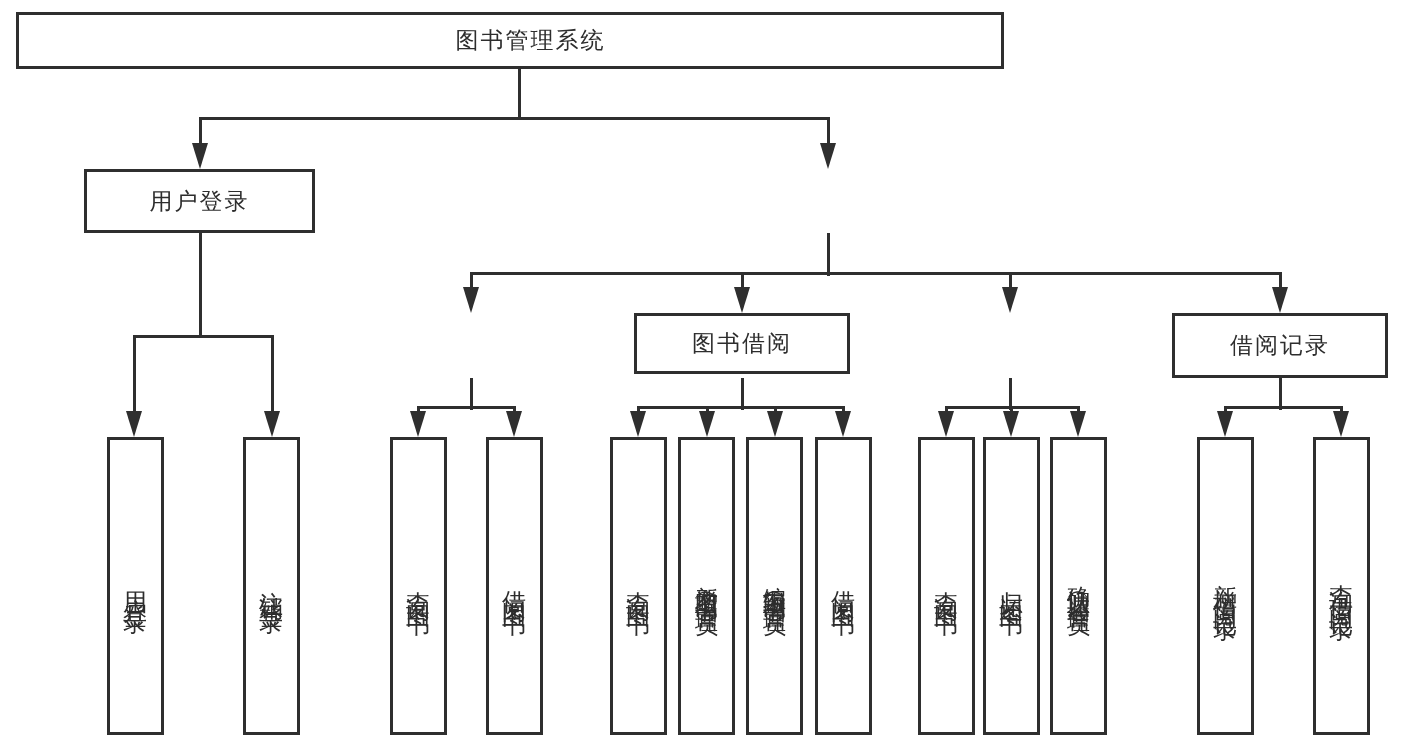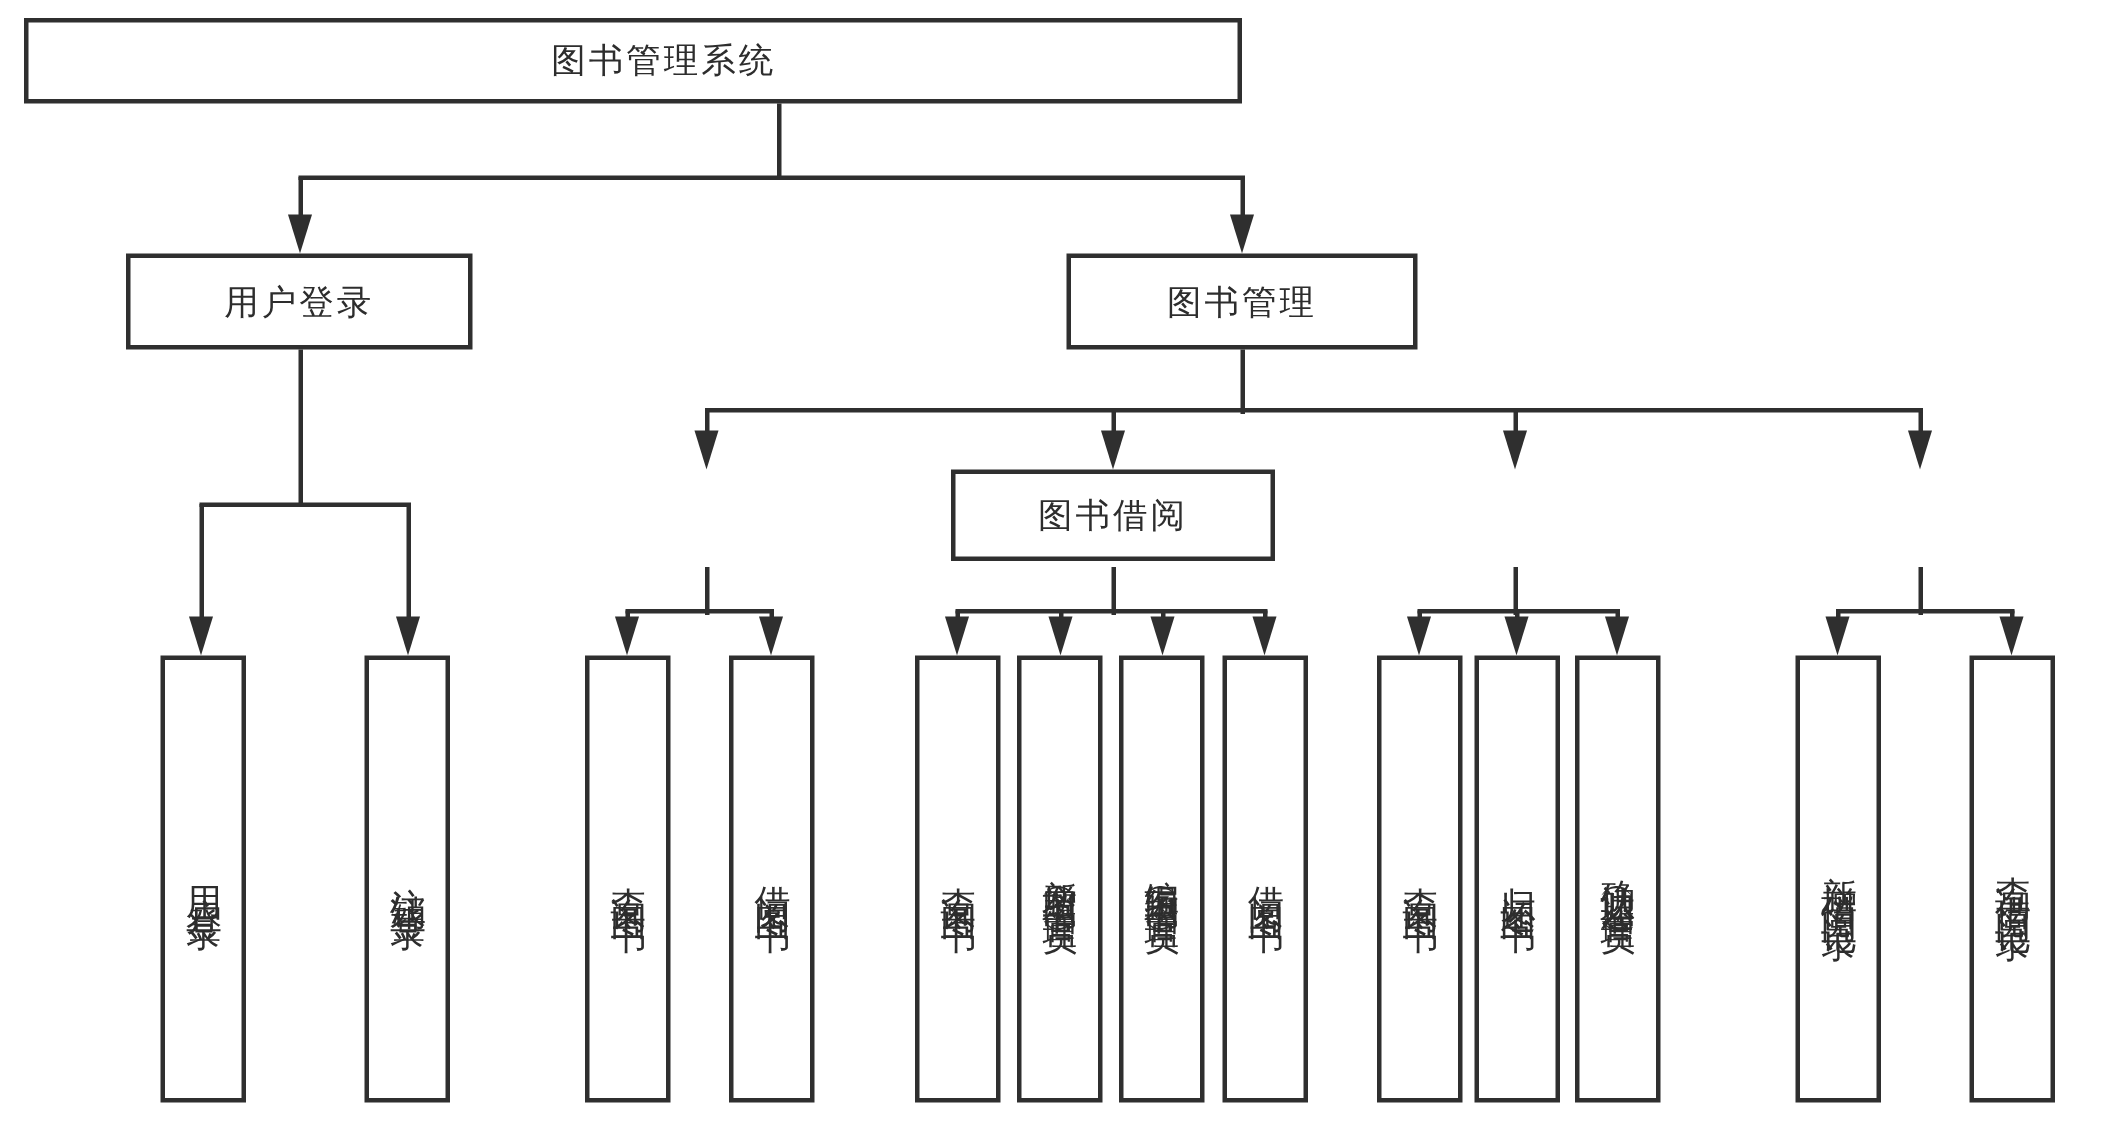--- a/index.html
+++ b/index.html
@@ -56,33 +56,33 @@
     color: #9e9e9e;
     letter-spacing: 1px;
     pointer-events: none;
   }
 </style>
 </head>
 <body>
 
 <div id="canvas">
 
-  <div class="box hbox" style="left:16px; top:12px; width:812px; height:57px;padding-left:41px;">
+  <div class="box hbox" style="left:16px; top:12px; width:988px; height:57px;padding-left:41px;">
     <span>图书管理系统</span>
   </div>
 
   <div class="box hbox" style="left:84px; top:169px; width:231px; height:64px;">
     <span>用户登录</span>
   </div>
-  <div class="box hbox" style="left:711px; top:169px; width:234px; height:64px;">
-    <span>图书管理</span>
-  </div>
 
   <div class="box hbox" style="left:634px; top:313px; width:216px; height:61px;">
     <span>图书借阅</span>
+  </div>
+  <div class="box hbox" style="left:1172px; top:313px; width:216px; height:65px;">
+    <span>借阅记录</span>
   </div>
 
   <div class="box leaf" style="left:107px;">
     <span class="vtext">用户登录</span>
   </div>
   <div class="box leaf" style="left:243px;">
     <span class="vtext">注销登录</span>
   </div>
 
   <div class="box leaf" style="left:390px;">

